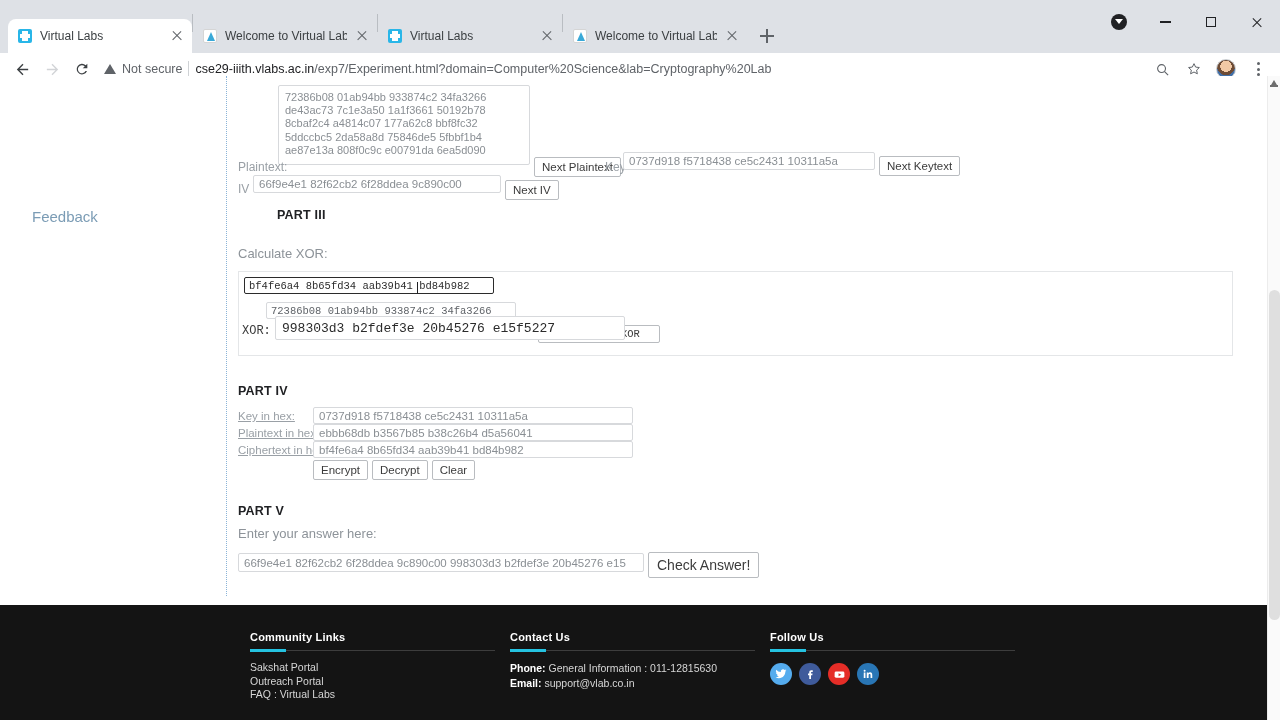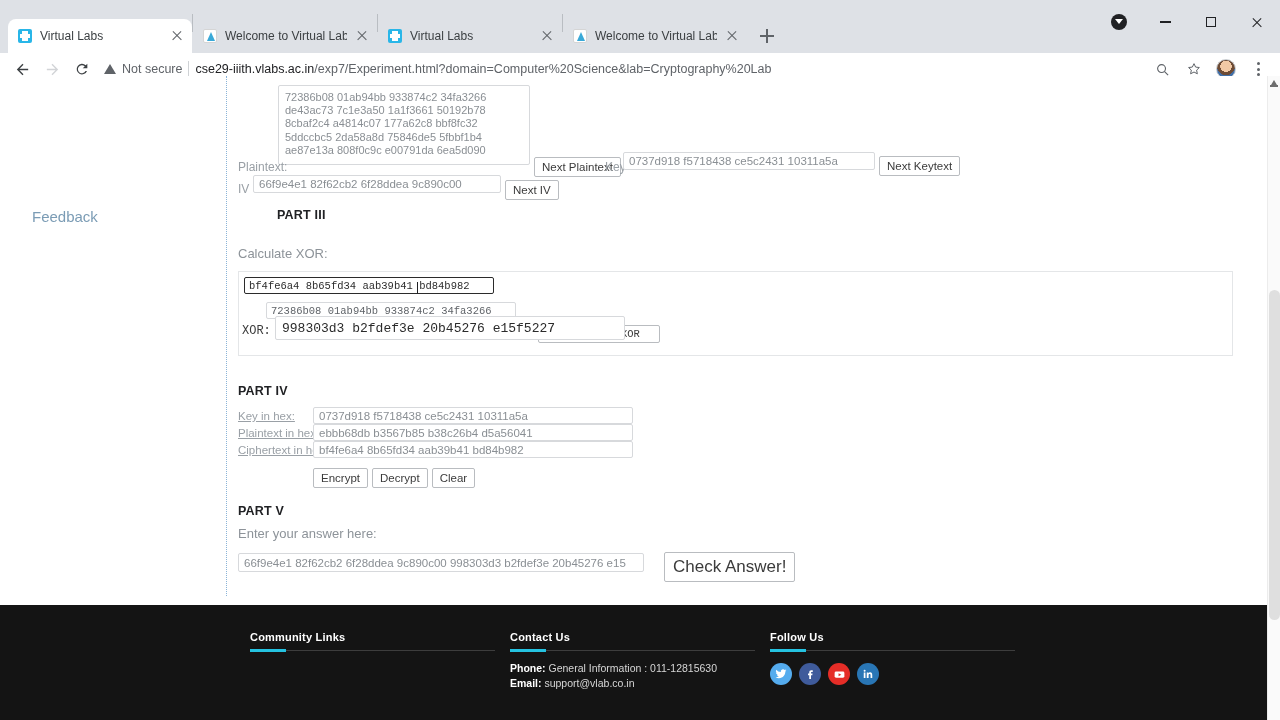--- a/index.html
+++ b/index.html
@@ -188,29 +188,29 @@
     position:absolute; left:36px; top:44px; width:350px; height:24px;
     font-family:"Liberation Mono", monospace; font-size:13px;
     color:#2b2b2b; padding:3px 6px;
   }
 
   #part4-h{ position:absolute; left:0; top:308px; }
   .row4{ position:absolute; left:0; font-size:11.5px; color:#9aa0a6; }
   .row4 .rl{ position:absolute; left:0; top:3px; white-space:nowrap;text-decoration:underline; }
   .row4 input{ position:absolute; left:75px; top:0; width:320px; height:17px; }
   #r4a{ top:331px; } #r4b{ top:348px; } #r4c{ top:365px; }
-  .btnrow4{ position:absolute; left:75px; top:392px; display:flex; gap:4px; }
+  .btnrow4{ position:absolute; left:75px; top:384px; display:flex; gap:4px; }
 
   #part5-h{ position:absolute; left:0; top:428px; }
   #part5-sub{ position:absolute; left:0; top:450px; }
   #ans-input{
     position:absolute; left:0; top:477px; width:406px; height:19px;
     font-size:11.5px; color:#8a8f94;
   }
-  #check-btn{ position:absolute; left:410px; top:476px; padding:4px 8px; font-size:17px;margin-left:16px; }
+  #check-btn{ position:absolute; left:410px; top:476px; padding:4px 8px; font-size:14px; }
 
   
   .footer{
     position:absolute; left:0; top:529px; width:1268px; height:115px;
     background:#141414; color:#fff;
   }
   .fcol{ position:absolute; top:26px; }
   .fcol h4{
     margin:0 0 0 0; font-size:11px; font-weight:bold; color:#fff; letter-spacing:.2px;
   }
@@ -409,20 +409,25 @@
         <div class="sub-h" id="part5-sub">Enter your answer here:</div>
         <input type="text" id="ans-input" value="66f9e4e1 82f62cb2 6f28ddea 9c890c00 998303d3 b2fdef3e 20b45276 e15" style="">
         <button class="btn" id="check-btn">Check Answer!</button>
 
       </div>
 
       <div class="footer">
         <div class="fcol" style="left:250px; width:245px;">
           <h4>Community Links</h4>
           <div class="frule"></div>
+          <div class="flinks">
+            <div>Sakshat Portal</div>
+            <div>Outreach Portal</div>
+            <div>FAQ : Virtual Labs</div>
+          </div>
         </div>
 
         <div class="fcol" style="left:510px; width:245px;">
           <h4>Contact Us</h4>
           <div class="frule"></div>
           <div class="fcontact">
             <div><b>Phone:</b><span> General Information : 011-12815630</span></div>
             <div><b>Email:</b><span> support@vlab.co.in</span></div>
           </div>
         </div>

